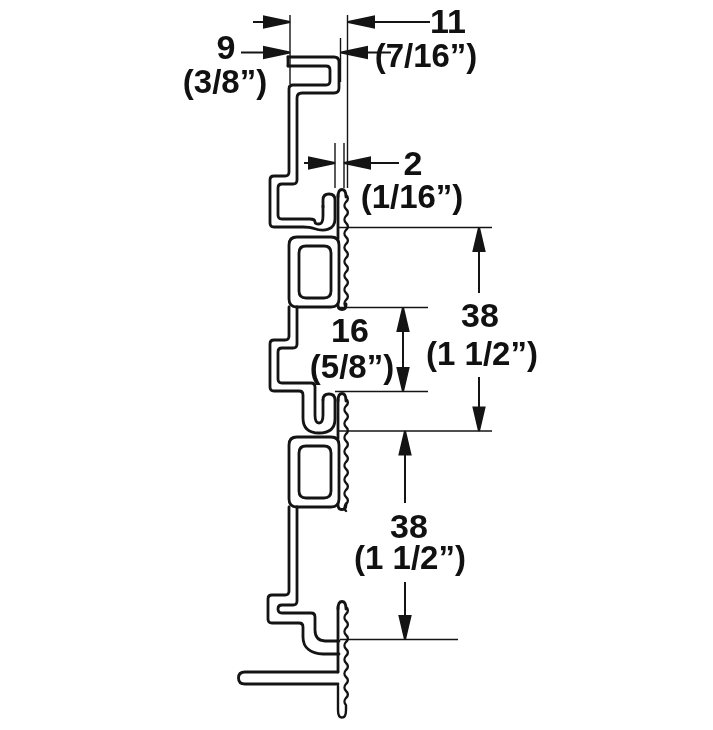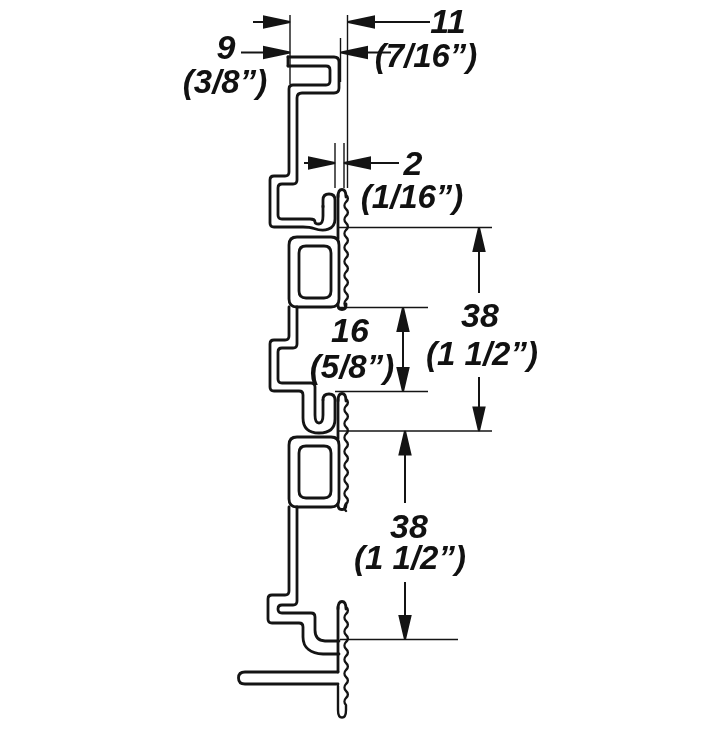--- a/index.html
+++ b/index.html
@@ -1,17 +1,17 @@
 <!DOCTYPE html>
 <html><head>
 <meta charset="utf-8">
 <style>
   html,body{margin:0;padding:0;background:#ffffff;}
   .stage{position:relative;width:585px;height:730px;background:#ffffff;overflow:hidden;
-         font-family:"Liberation Sans", sans-serif;font-style:italic;}
+         font-family:"Liberation Sans", sans-serif;}
   svg{display:block;}
   .dim-label{font-family:"Liberation Sans", sans-serif;font-weight:bold;fill:#111;}
   .num{font-size:34px;}
   .inch{font-size:33px;}
 </style>
 </head>
 <body>
 
 <div class="stage">
 <svg width="713" height="730" viewBox="0 0 713 730">

